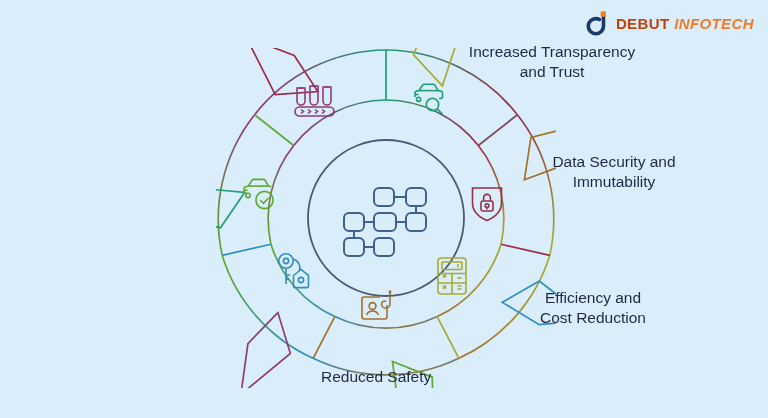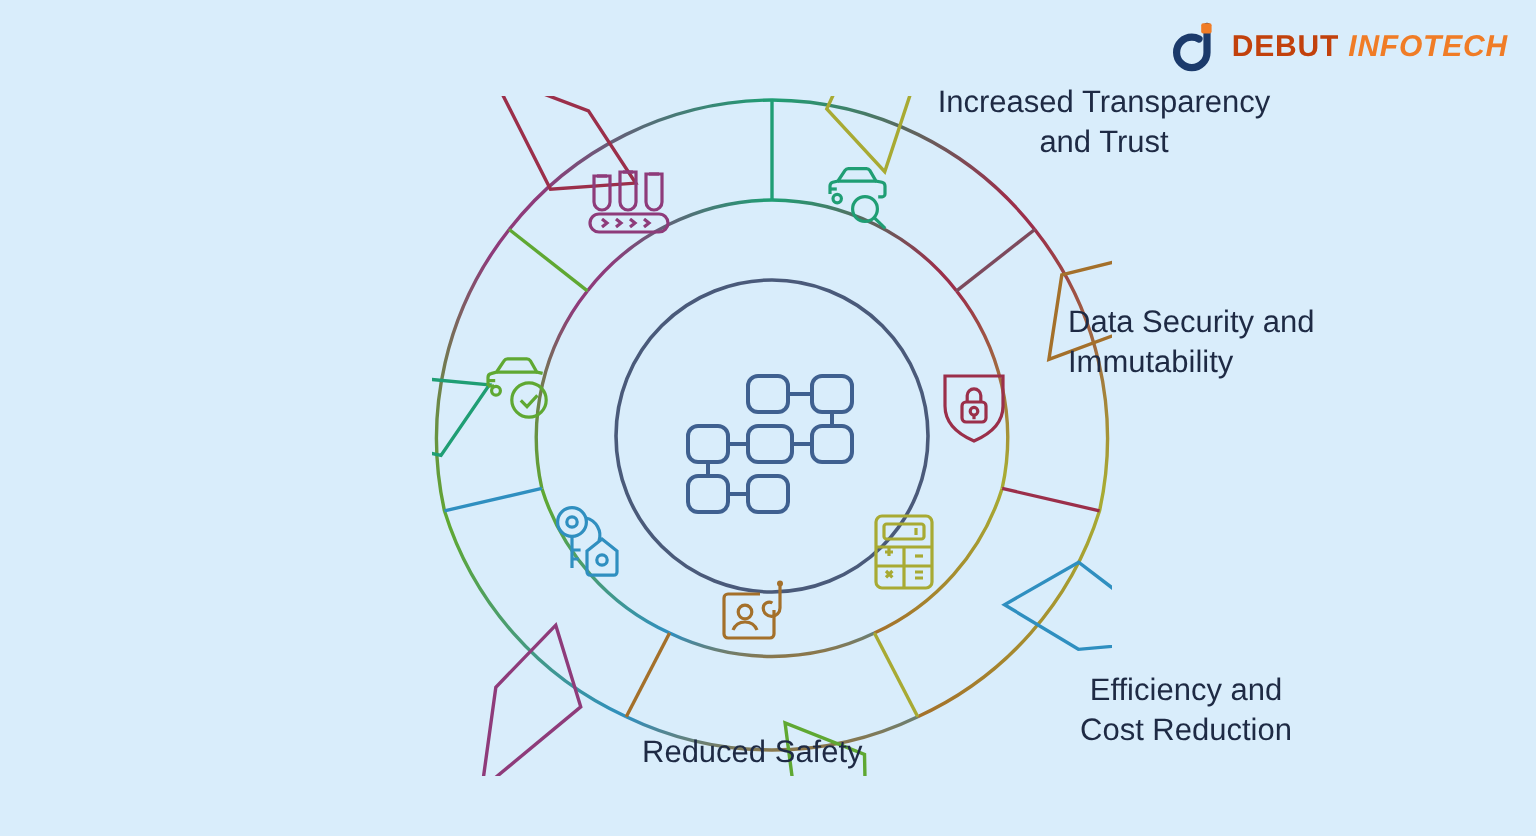--- a/index.html
+++ b/index.html
@@ -30,22 +30,22 @@
   .lbl{
     position:absolute;
     color:#1e2a44;
     font-size:15.5px;
     line-height:1.32;
     font-weight:500;
     white-space:pre-line;
   }
   .l-streamlined{left:126px; top:48px;}
   .l-transparency{left:447px; top:42px; text-align:center; width:210px;}
-  .l-security{left:534px; top:152px; text-align:left; width:160px;}
-  .l-efficiency{left:519px; top:288px; text-align:center; width:148px;margin-top:48px;}
+  .l-security{left:534px; top:152px; text-align:center; width:160px;}
+  .l-efficiency{left:519px; top:288px; text-align:center; width:148px;}
   .l-fraud{left:321px; top:367px;}
   .l-buyer{left:112px; top:288px; text-align:center; width:165px;}
   .l-safety{left:97px; top:162px;}
 </style>
 </head>
 <body>
 
 <div id="stage">
 
   <div class="logo">

